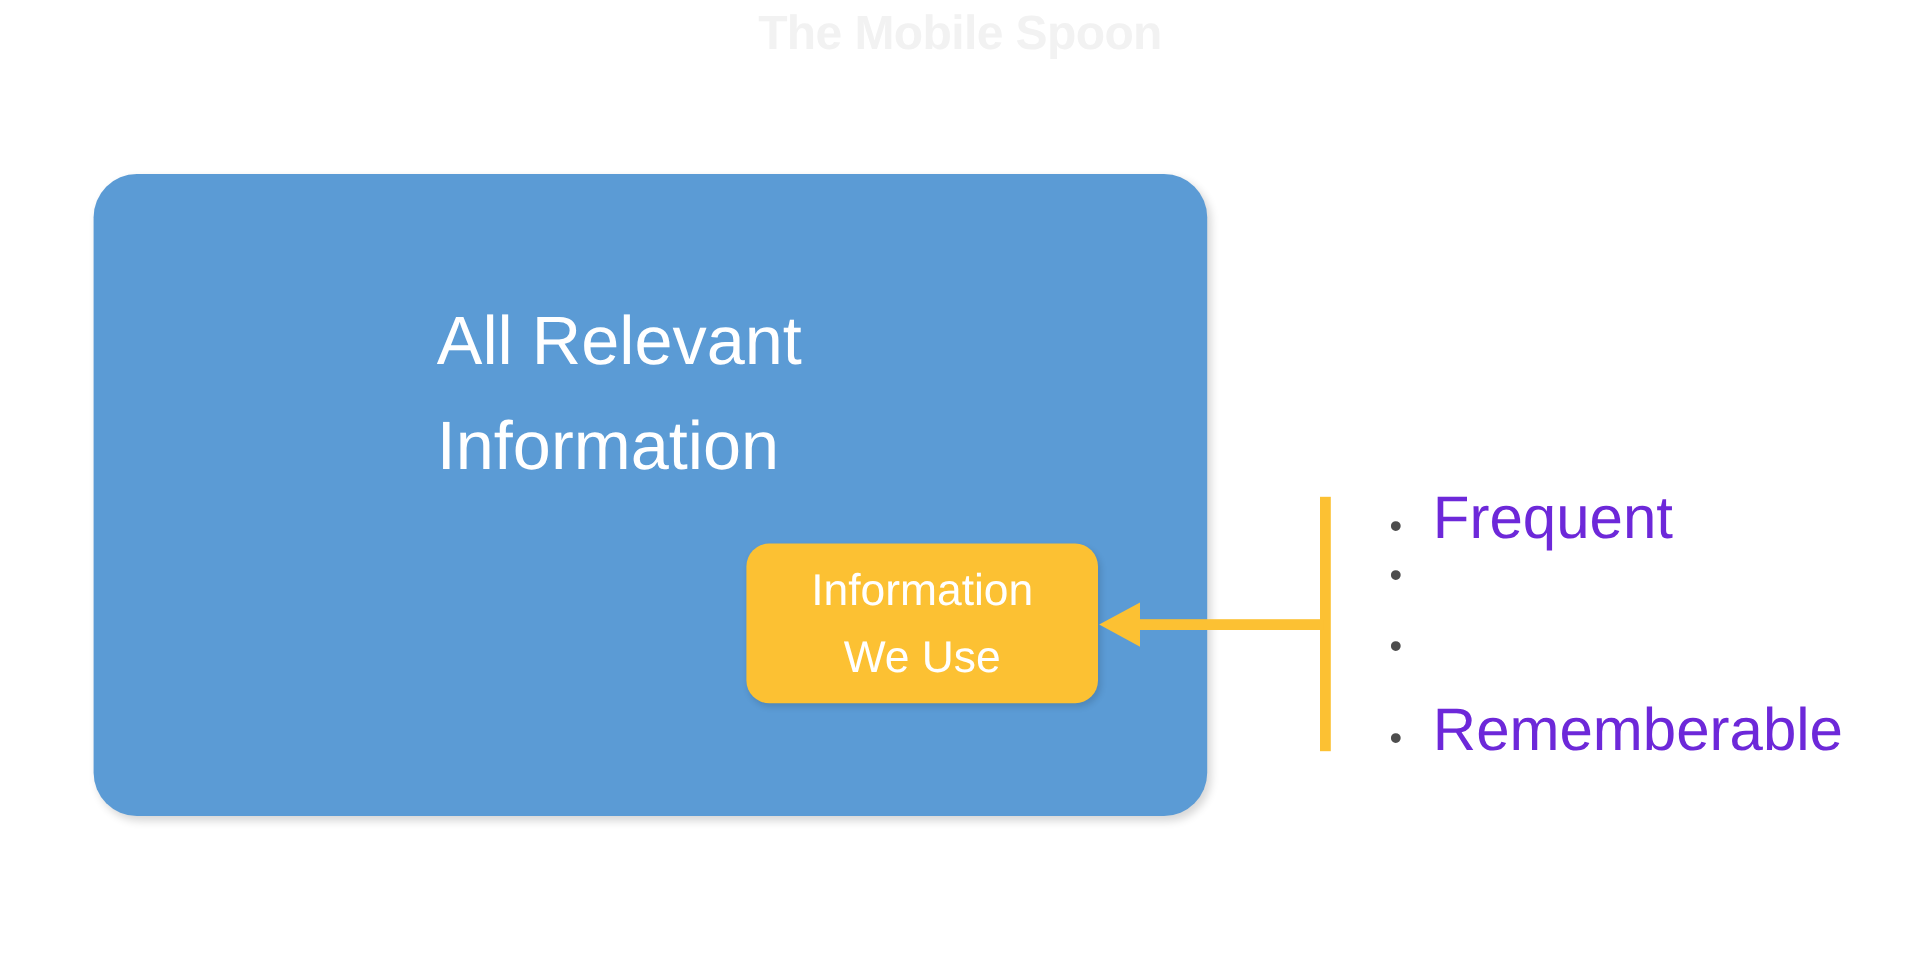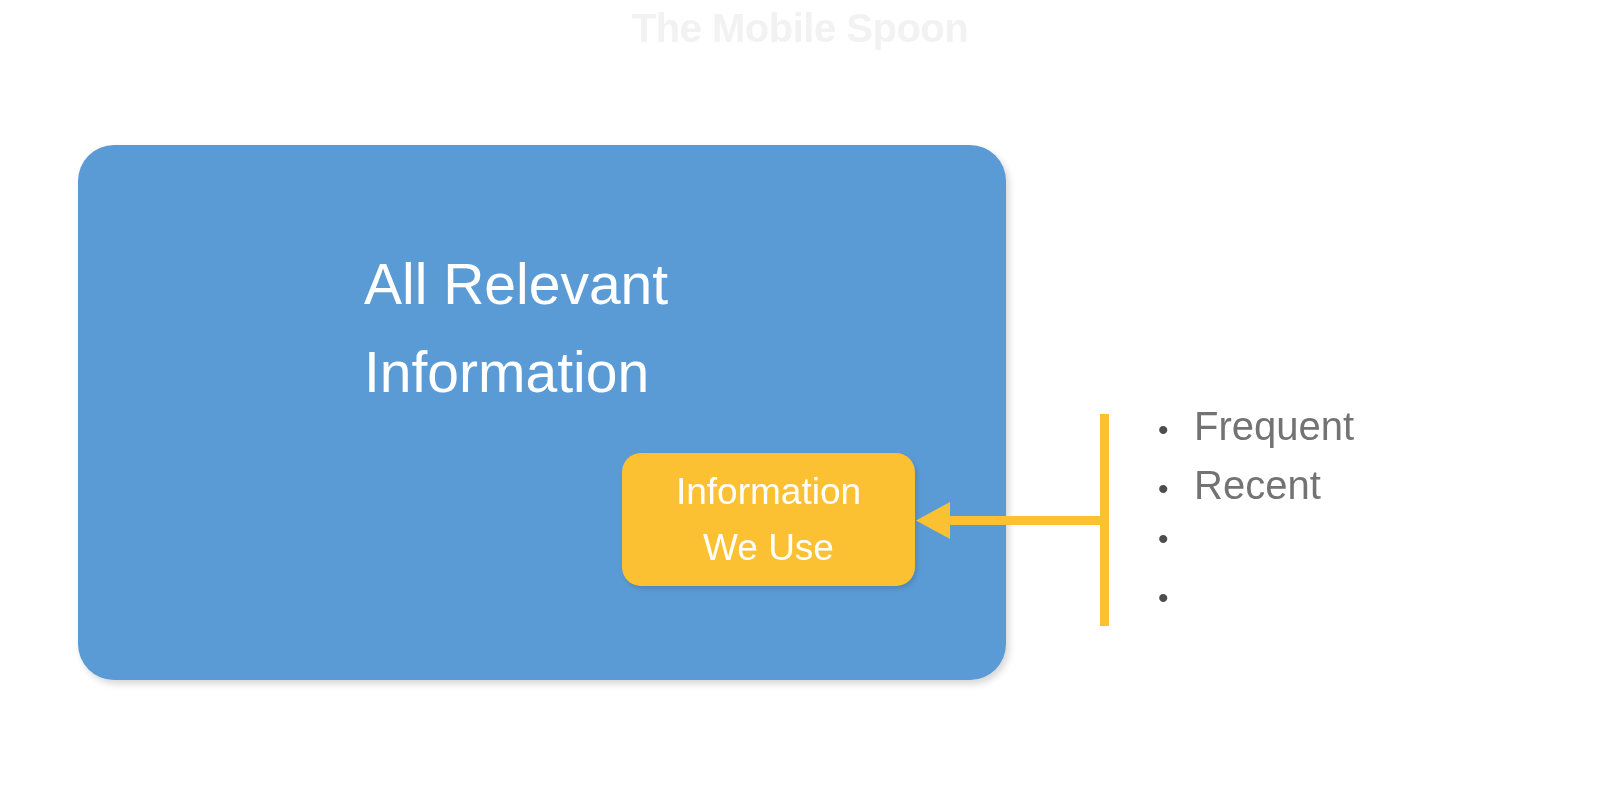--- a/index.html
+++ b/index.html
@@ -97,22 +97,22 @@
     width: 46px;
     flex: 0 0 46px;
     font-size: 30px;
     color: #4d4d4d;
     line-height: 1;
     text-align: left;
     padding-left: 10px;
     box-sizing: border-box;
   }
   .bullet-text {
-    font-size: 40px;
-    color: #737373;
+    font-size: 50px;
+    color: #6d28d9;
     line-height: 1;
     white-space: nowrap;
   }
 </style>
 </head>
 <body>
 
 <div id="canvas">
 
   <div class="watermark">The Mobile Spoon</div>
@@ -138,26 +138,26 @@
 
   <div class="bullet-list">
 
     <div class="bullet-row">
       <span class="bullet-dot">•</span>
       <span class="bullet-text">Frequent</span>
     </div>
 
     <div class="bullet-row">
       <span class="bullet-dot">•</span>
-      <span class="bullet-text">Recent</span>
     </div>
 
     <div class="bullet-row">
       <span class="bullet-dot">•</span>
     </div>
 
     <div class="bullet-row">
       <span class="bullet-dot">•</span>
+      <span class="bullet-text">Rememberable</span>
     </div>
 
   </div>
 
 </div>
 
 </body></html>

